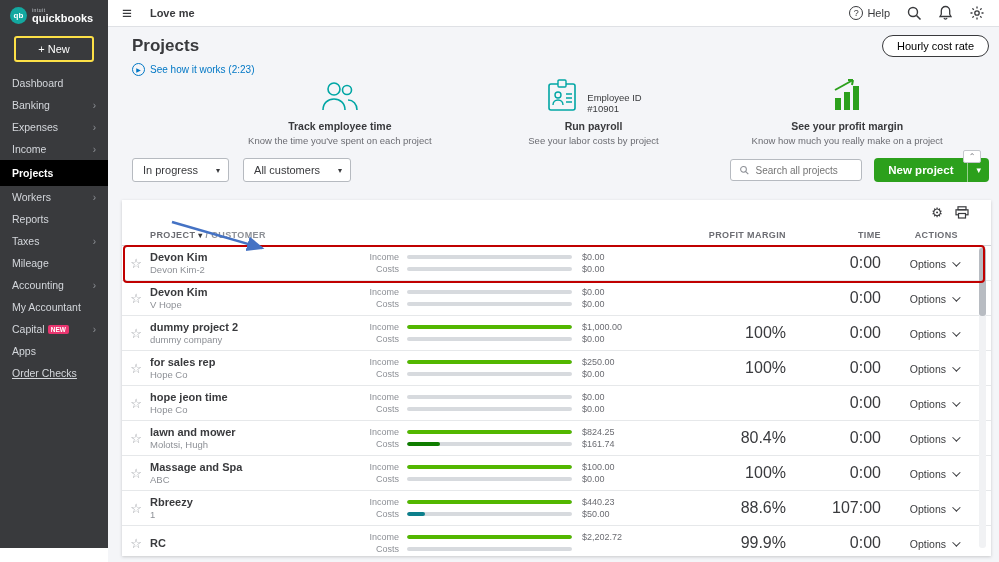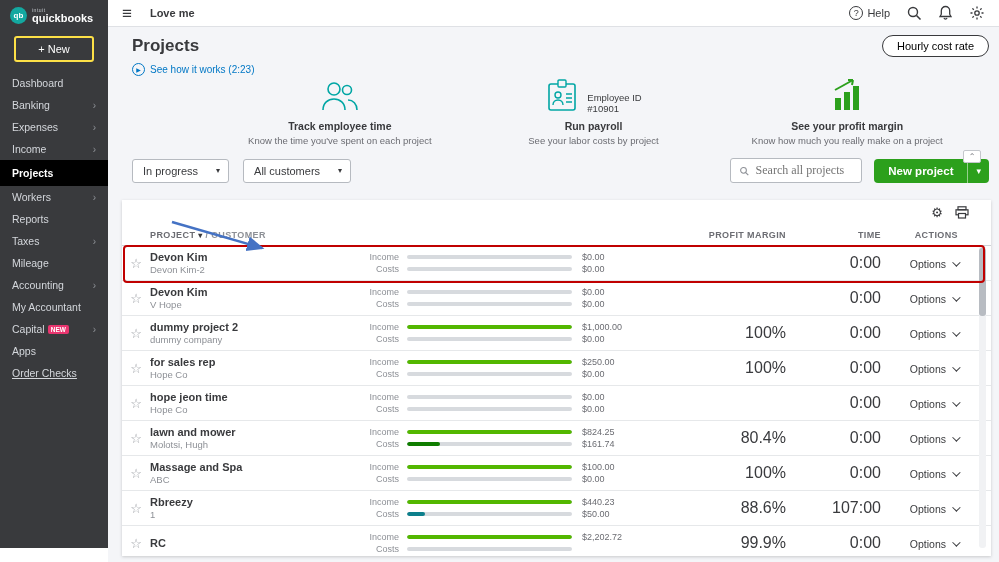--- a/index.html
+++ b/index.html
@@ -60,22 +60,22 @@
     background:#fff; border:1px solid #c4c7cc; border-radius:2px; font-size:8px;
     display:flex; align-items:center; justify-content:center; color:#6b6c72; cursor:pointer; }
 
   .filterbar { display:flex; align-items:center; padding:12px 10px 0 24px; }
   .dropdown { display:flex; align-items:center; gap:18px; background:#fff;
     border:1px solid #b6bac0; border-radius:3px; font-size:11px; padding:5px 8px 5px 10px;
     margin-right:14px; cursor:pointer; }
   .dd-arrow { font-size:8px; color:#393a3d; }
   .searchbox { margin-left:auto; display:flex; align-items:center; gap:6px;
     background:#fff; border:1px solid #b6bac0; border-radius:3px; padding:4px 8px; width:132px; }
-  .searchbox input { border:none; outline:none; font-size:12px; width:100%;
-    font-family:Liberation Serif, serif; color:#393a3d; background:transparent; }
+  .searchbox input { border:none; outline:none; font-size:10px; width:100%;
+    font-family:Liberation Sans, sans-serif; color:#393a3d; background:transparent; }
   .new-project { display:flex; margin-left:12px; border-radius:4px; overflow:hidden; cursor:pointer; }
   .np-main { background:#2ca01c; color:#fff; font-size:11.5px; font-weight:bold;
     padding:6px 14px; }
   .np-arrow { background:#2ca01c; color:#fff; border-left:1px solid rgba(255,255,255,.5);
     padding:6px 8px; font-size:9px; display:flex; align-items:center; }
 
   
   .card { position:absolute; left:14px; right:8px; top:200px; bottom:6px;
     background:#fff; box-shadow:0 1px 3px rgba(0,0,0,.18); overflow:hidden; }
   .card-icons { position:absolute; top:5px; right:22px; display:flex; gap:12px;

